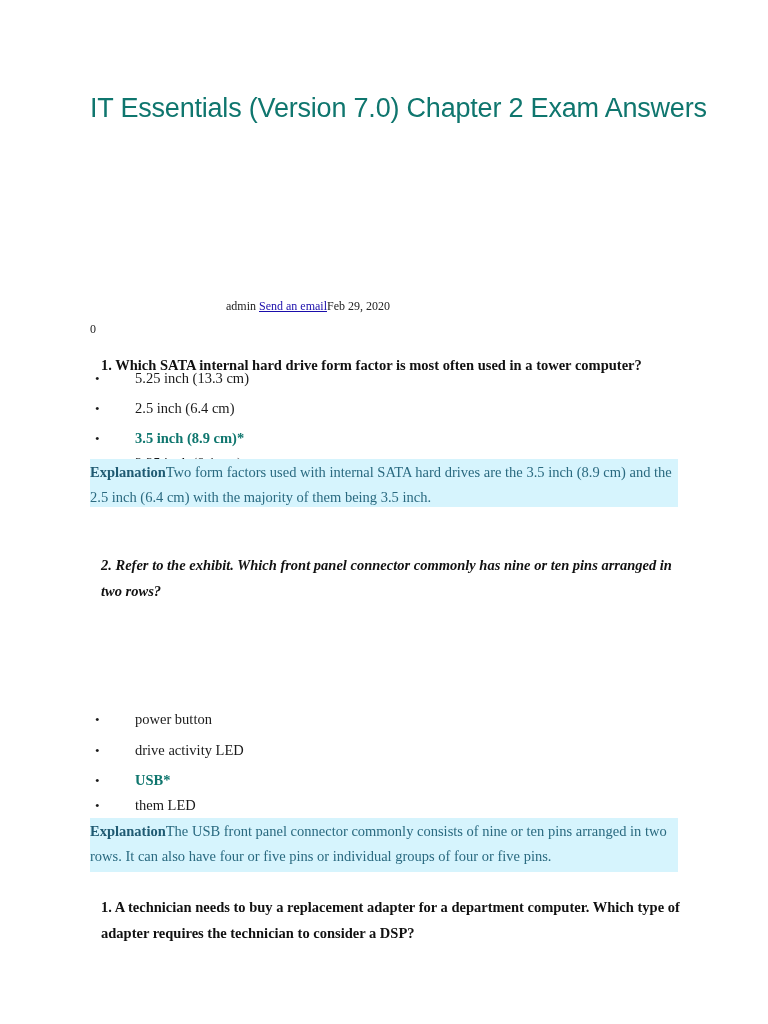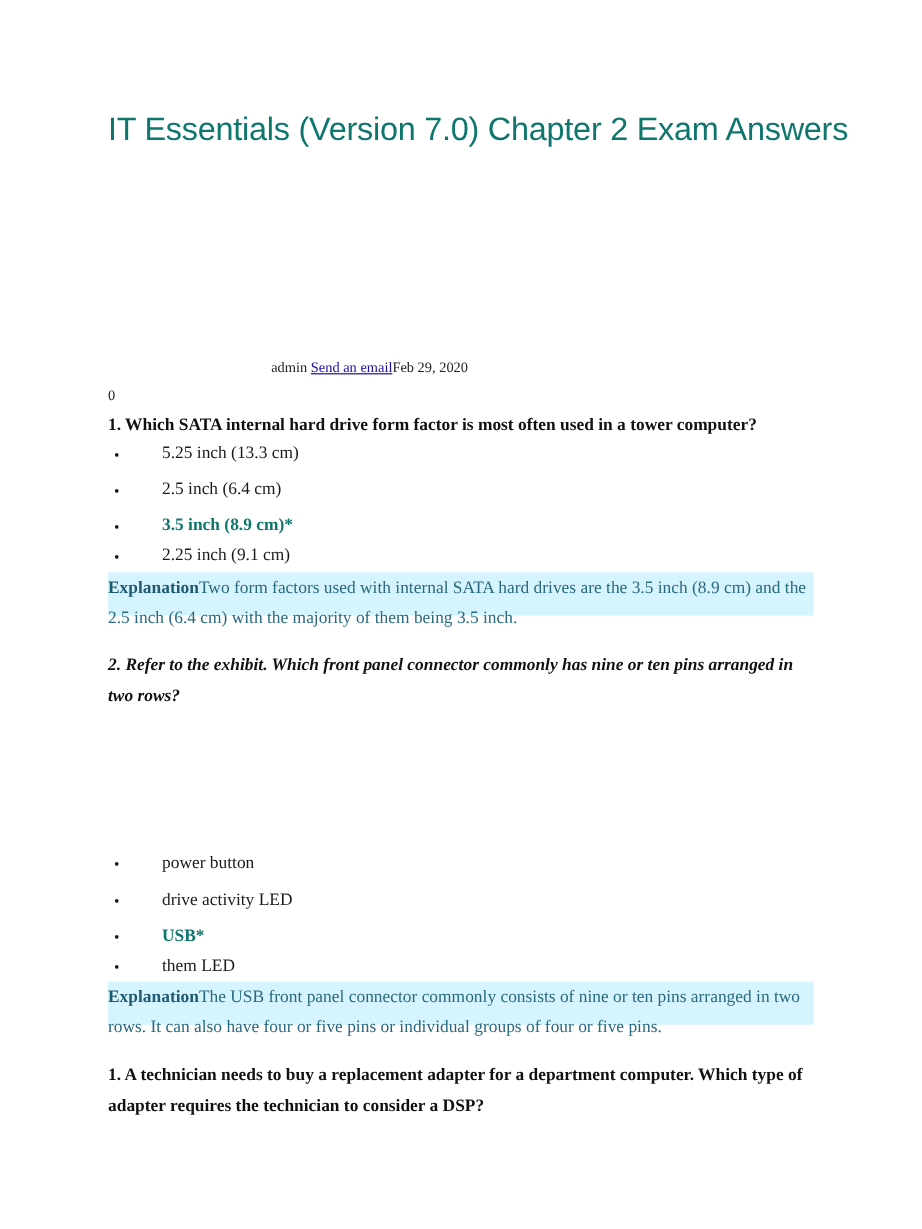--- a/index.html
+++ b/index.html
@@ -50,21 +50,21 @@
       color: #222222;
     }
     .question {
       position: absolute;
       left: 90px;
       width: 592px;
       font-weight: bold;
       font-size: 14.5px;
       line-height: 26px;
       color: #111111;
-      margin: 0;
+      margin: 11px;
     }
     .options {
       position: absolute;
       left: 90px;
       width: 590px;
       margin: 0;
       padding: 0;
       list-style: none;
     }
     .option {
@@ -127,21 +127,21 @@
   <li class="option correct" style="margin-bottom:8px;">
     <span class="bullet">•</span>
     <span class="text">3.5 inch (8.9 cm)*</span>
   </li>
   <li class="option">
     <span class="bullet">•</span>
     <span class="text">2.25 inch (9.1 cm)</span>
   </li>
 </ul>
 
-<div class="explanation" style="top:477px; height:36px;">
+<div class="explanation" style="top:459px; height:48px;">
   <span class="label">Explanation</span><span>Two form factors used with internal SATA hard drives are the 3.5 inch (8.9 cm) and the 2.5 inch (6.4 cm) with the majority of them being 3.5 inch.</span>
 </div>
 
 <p class="question" style="top:541px;font-style:italic;">2. Refer to the exhibit. Which front panel connector commonly has nine or ten pins arranged in two rows?</p>
 
 <div style="position:absolute; left:90px; top:600px; width:590px; height:100px;"></div>
 
 <ul class="options" style="top:711px;">
   <li class="option" style="margin-bottom:14px;">
     <span class="bullet">•</span>
@@ -154,17 +154,17 @@
   <li class="option correct" style="margin-bottom:8px;">
     <span class="bullet">•</span>
     <span class="text">USB*</span>
   </li>
   <li class="option">
     <span class="bullet">•</span>
     <span class="text">them LED</span>
   </li>
 </ul>
 
-<div class="explanation" style="top:818px; height:36px;">
+<div class="explanation" style="top:818px; height:54px;">
   <span class="label">Explanation</span><span>The USB front panel connector commonly consists of nine or ten pins arranged in two rows. It can also have four or five pins or individual groups of four or five pins.</span>
 </div>
 
 <p class="question" style="top:883px;">1. A technician needs to buy a replacement adapter for a department computer. Which type of adapter requires the technician to consider a DSP?</p>
 
 </body></html>

